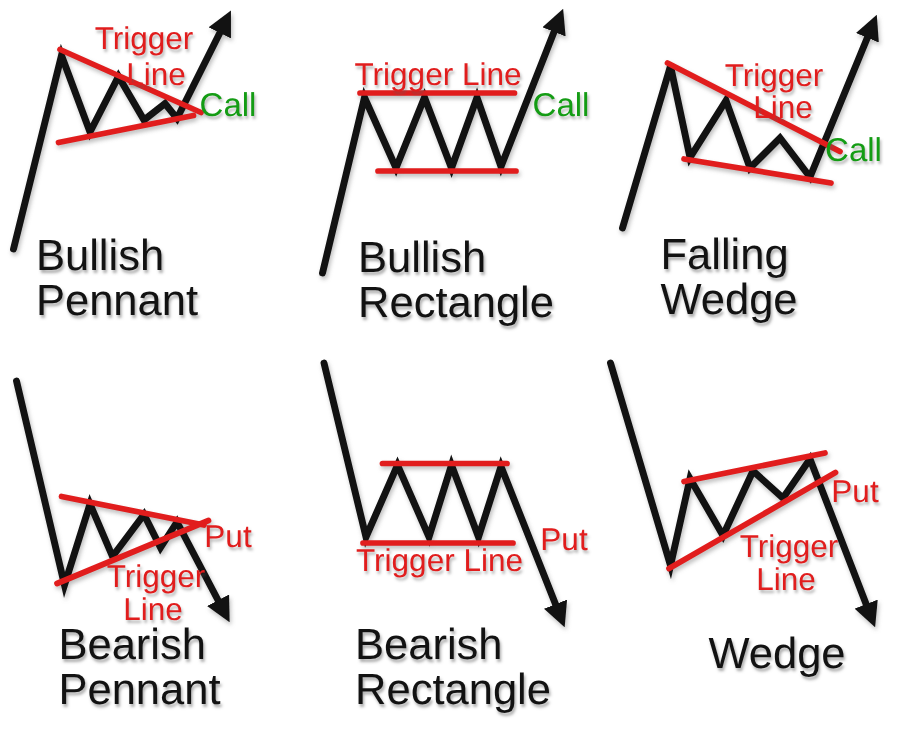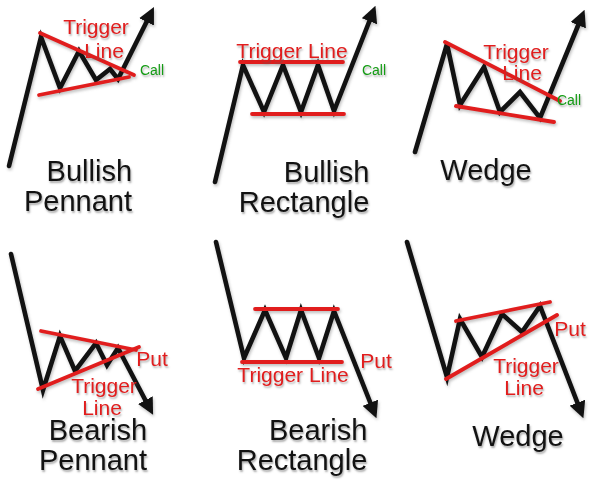--- a/index.html
+++ b/index.html
@@ -33,25 +33,25 @@
   .lbl {
     position: absolute;
     transform: translate(-50%, -50%);
     white-space: nowrap;
     font-size: 21px;
     line-height: 1;
     text-shadow: 1px 2px 2px rgba(90,90,90,0.45);
     user-select: none;
   }
   .lbl.red  { color: var(--red, #e11d1d); }
-  .lbl.green{ color: var(--green, #149c14); font-size: 14px; }
+  .lbl.green{ color: var(--green, #149c14); font-size: 22px; }
   .title {
     position: absolute;
     transform: translateX(-50%);
-    text-align: right;
+    text-align: left;
     color: var(--ink, #111);
     font-size: 29px;
     line-height: 30px;
     white-space: nowrap;
     text-shadow: 1px 2px 2px rgba(90,90,90,0.5);
     user-select: none;
   }
 </style>
 </head>
 <body>
@@ -114,20 +114,21 @@
   <div class="lbl green" style="left:374px; top:70px;">Call</div>
   <div class="title" style="left:304px; top:157px;">
     <div>Bullish</div>
     <div>Rectangle</div>
   </div>
 
   <div class="lbl red" style="left:516px; top:51px;">Trigger</div>
   <div class="lbl red" style="left:522px; top:72px;">Line</div>
   <div class="lbl green" style="left:569px; top:100px;">Call</div>
   <div class="title" style="left:486px; top:155px;">
+    <div>Falling</div>
     <div>Wedge</div>
   </div>
 
   <div class="lbl red" style="left:152px; top:358px;">Put</div>
   <div class="lbl red" style="left:104px; top:385px;">Trigger</div>
   <div class="lbl red" style="left:102px; top:407px;">Line</div>
   <div class="title" style="left:93px; top:415px;">
     <div>Bearish</div>
     <div>Pennant</div>
   </div>

